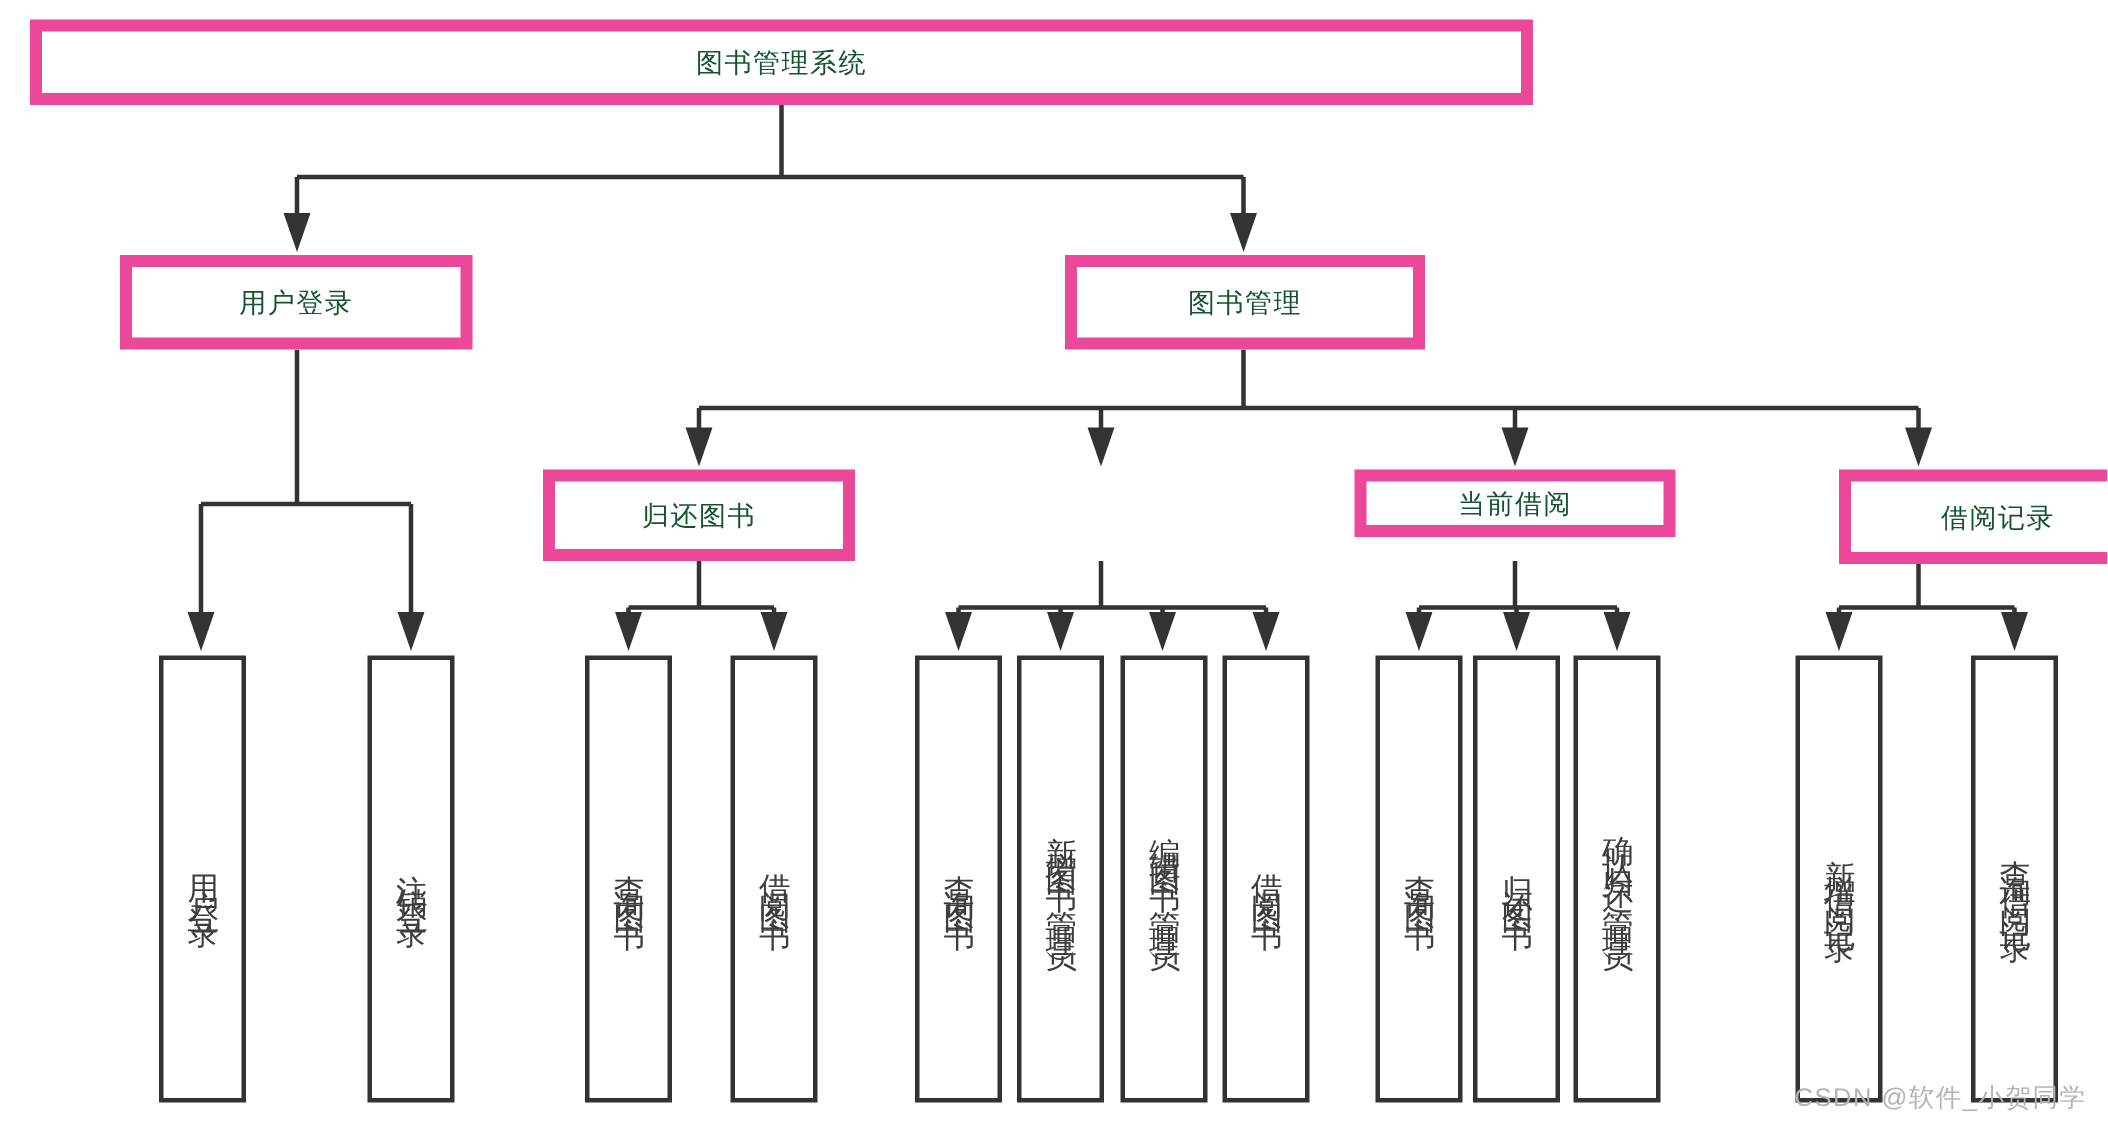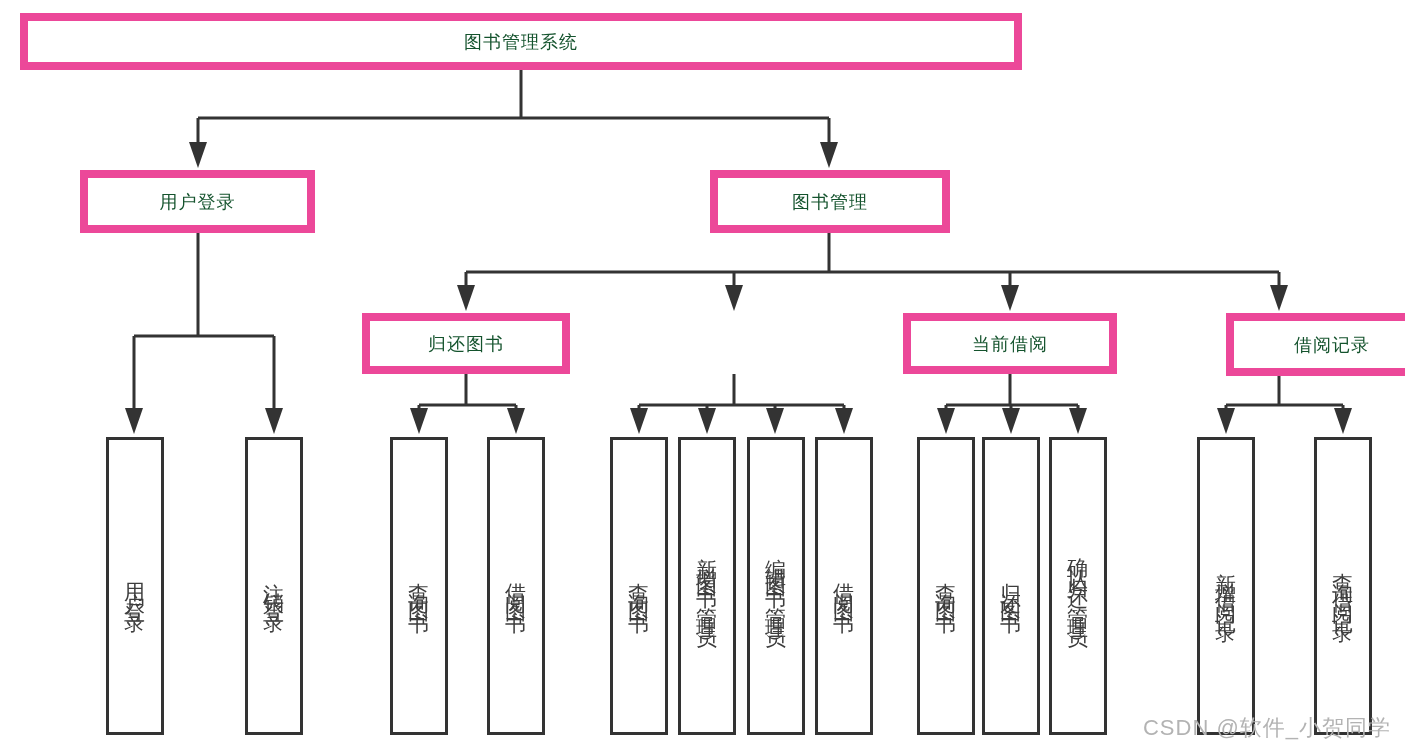--- a/index.html
+++ b/index.html
@@ -49,21 +49,21 @@
     font-size: 21px;
     letter-spacing: 10px;
     color: #3d3d3d;
     line-height: 1;
     white-space: nowrap;
   }
   .watermark {
     position: absolute;
     right: 14px;
     bottom: 4px;
-    font-size: 22px;
+    font-size: 17px;
     color: #b3b3b3;
     letter-spacing: 1px;
     z-index: 3;
   }
 </style>
 </head>
 <body>
 
 <div class="canvas">
 
@@ -106,21 +106,21 @@
   <div class="hbox" style="left:80px; top:170px; width:235px; height:63px">
     <span>用户登录</span>
   </div>
   <div class="hbox" style="left:710px; top:170px; width:240px; height:63px">
     <span>图书管理</span>
   </div>
 
   <div class="hbox" style="left:362px; top:313px; width:208px; height:61px">
     <span>归还图书</span>
   </div>
-  <div class="hbox" style="left:903px; top:313px; width:214px; height:61px">
+  <div class="hbox" style="left:903px; top:313px; width:214px; height:45px">
     <span>当前借阅</span>
   </div>
   <div class="hbox" style="left:1226px; top:313px; width:212px; height:63px">
     <span>借阅记录</span>
   </div>
 
   <div class="vbox" style="left:106px">
     <span class="vtext">用户登录</span>
   </div>
   <div class="vbox" style="left:245px">

